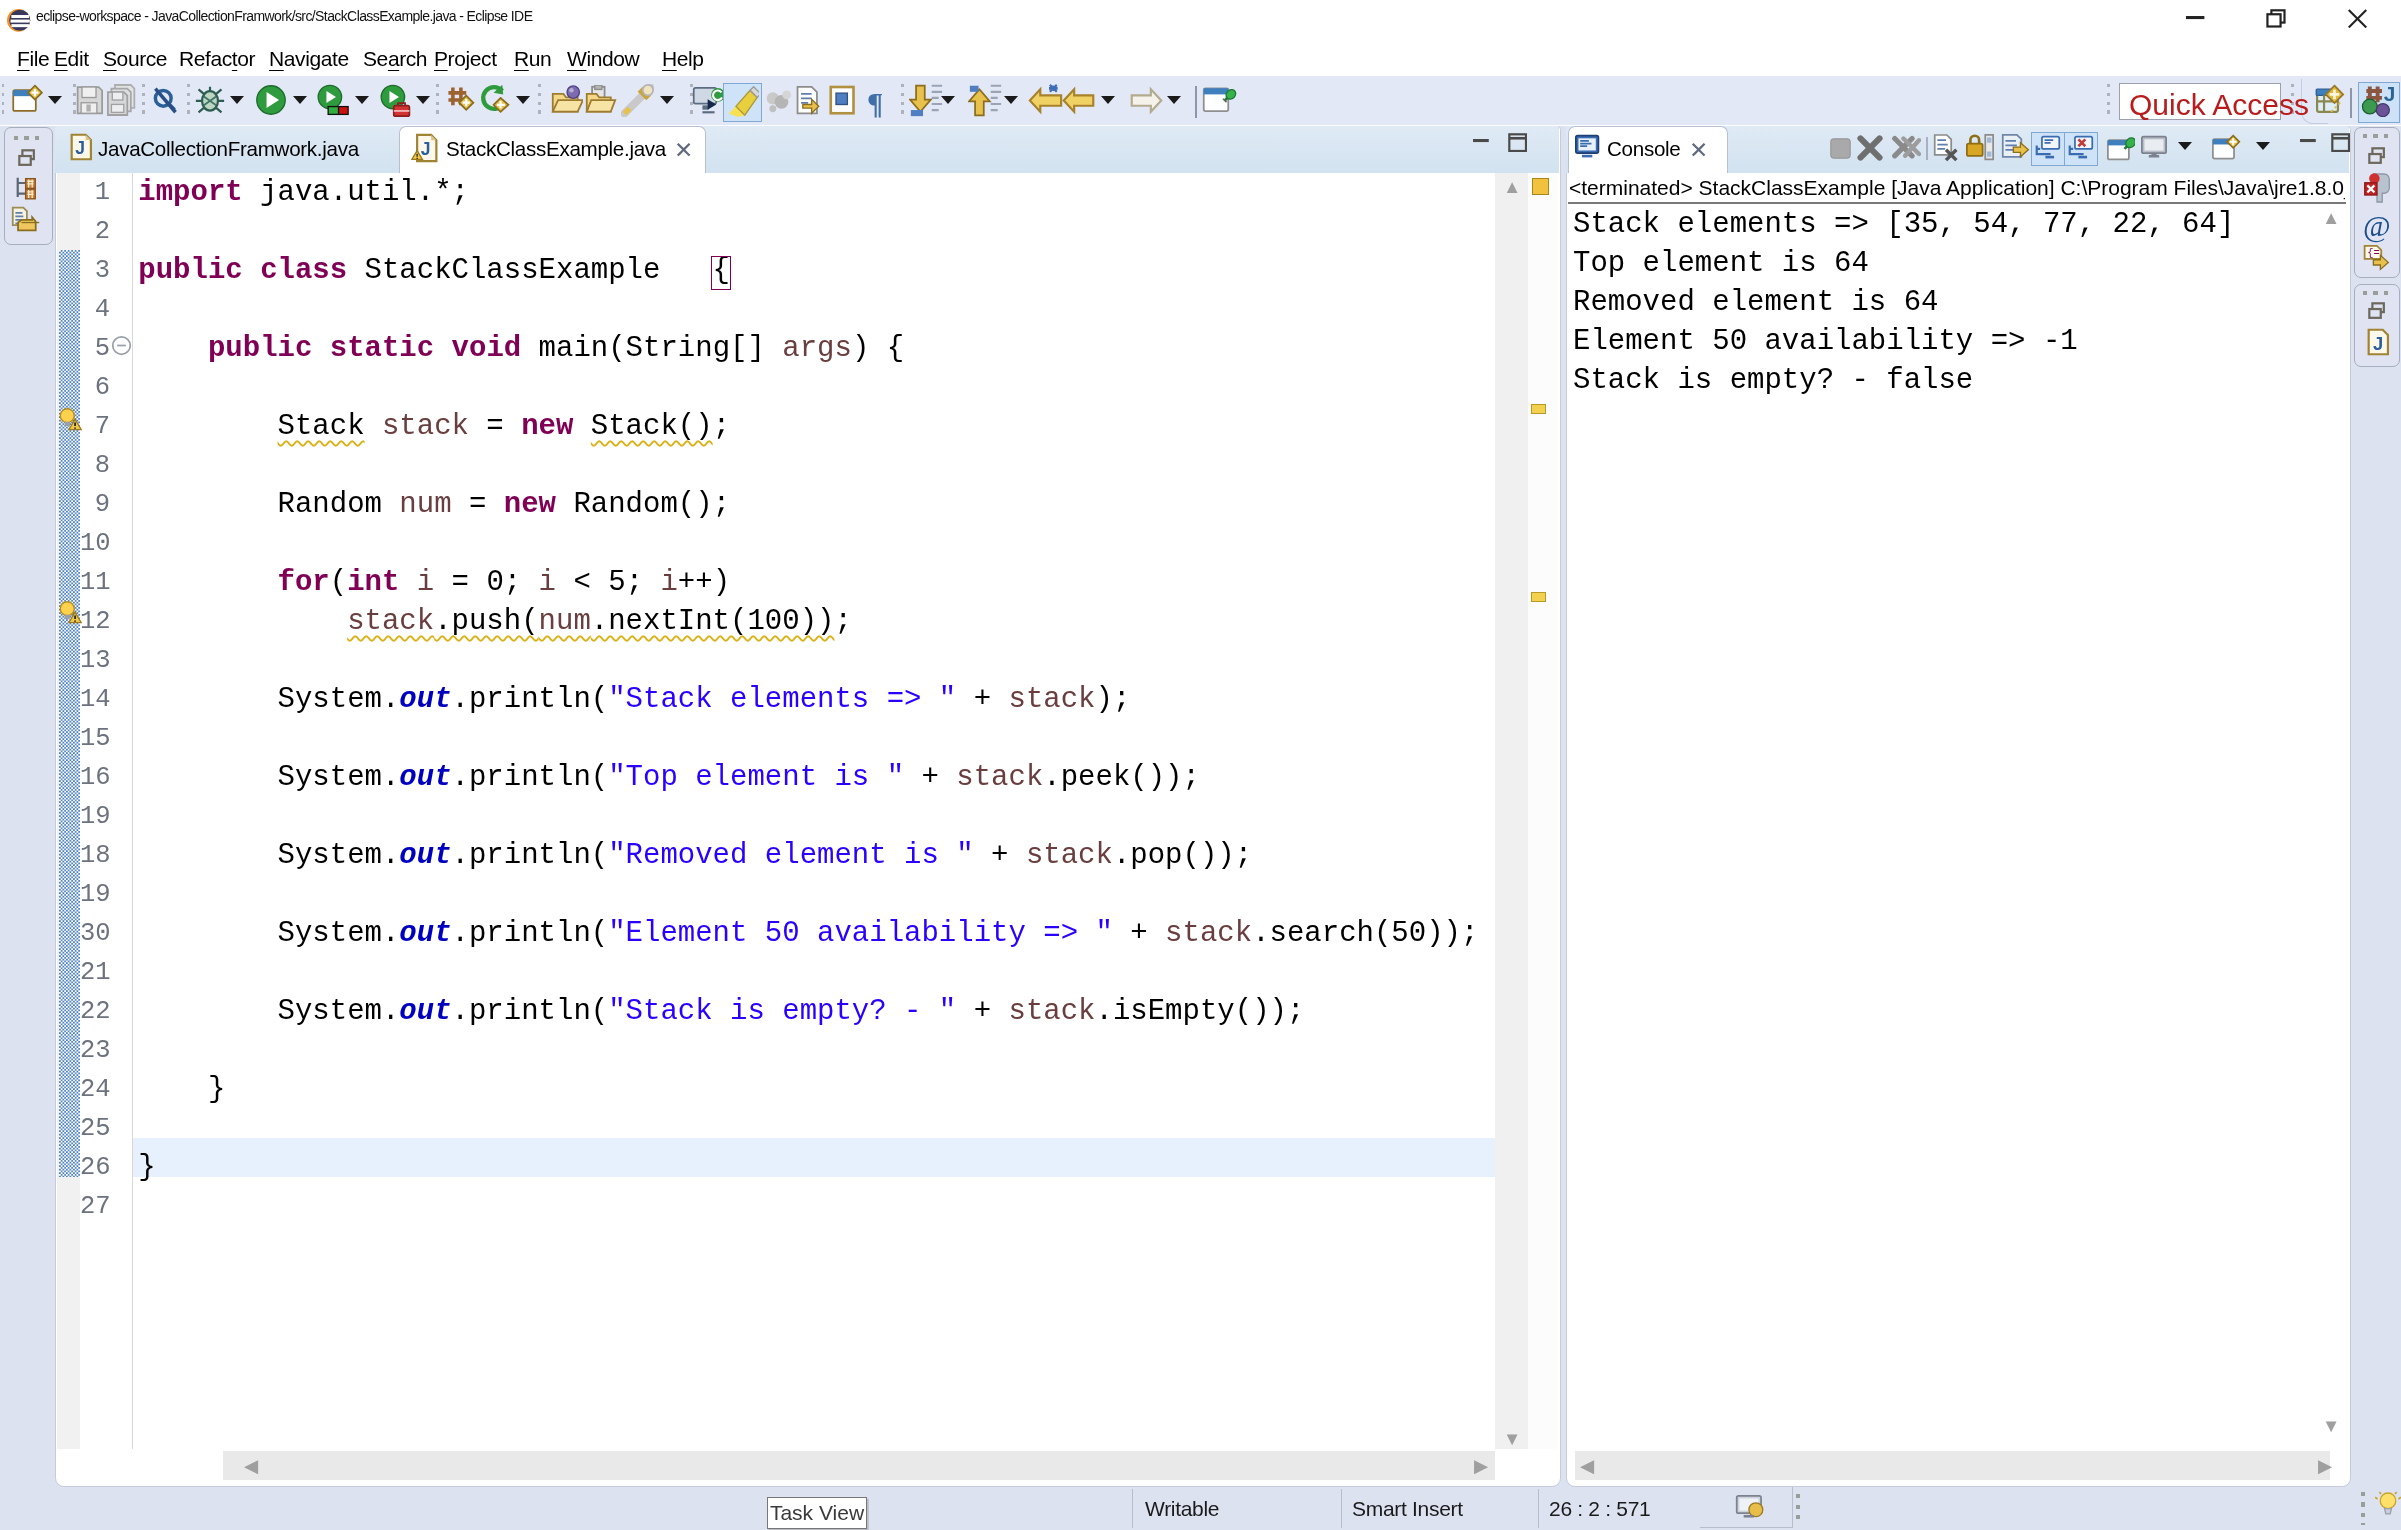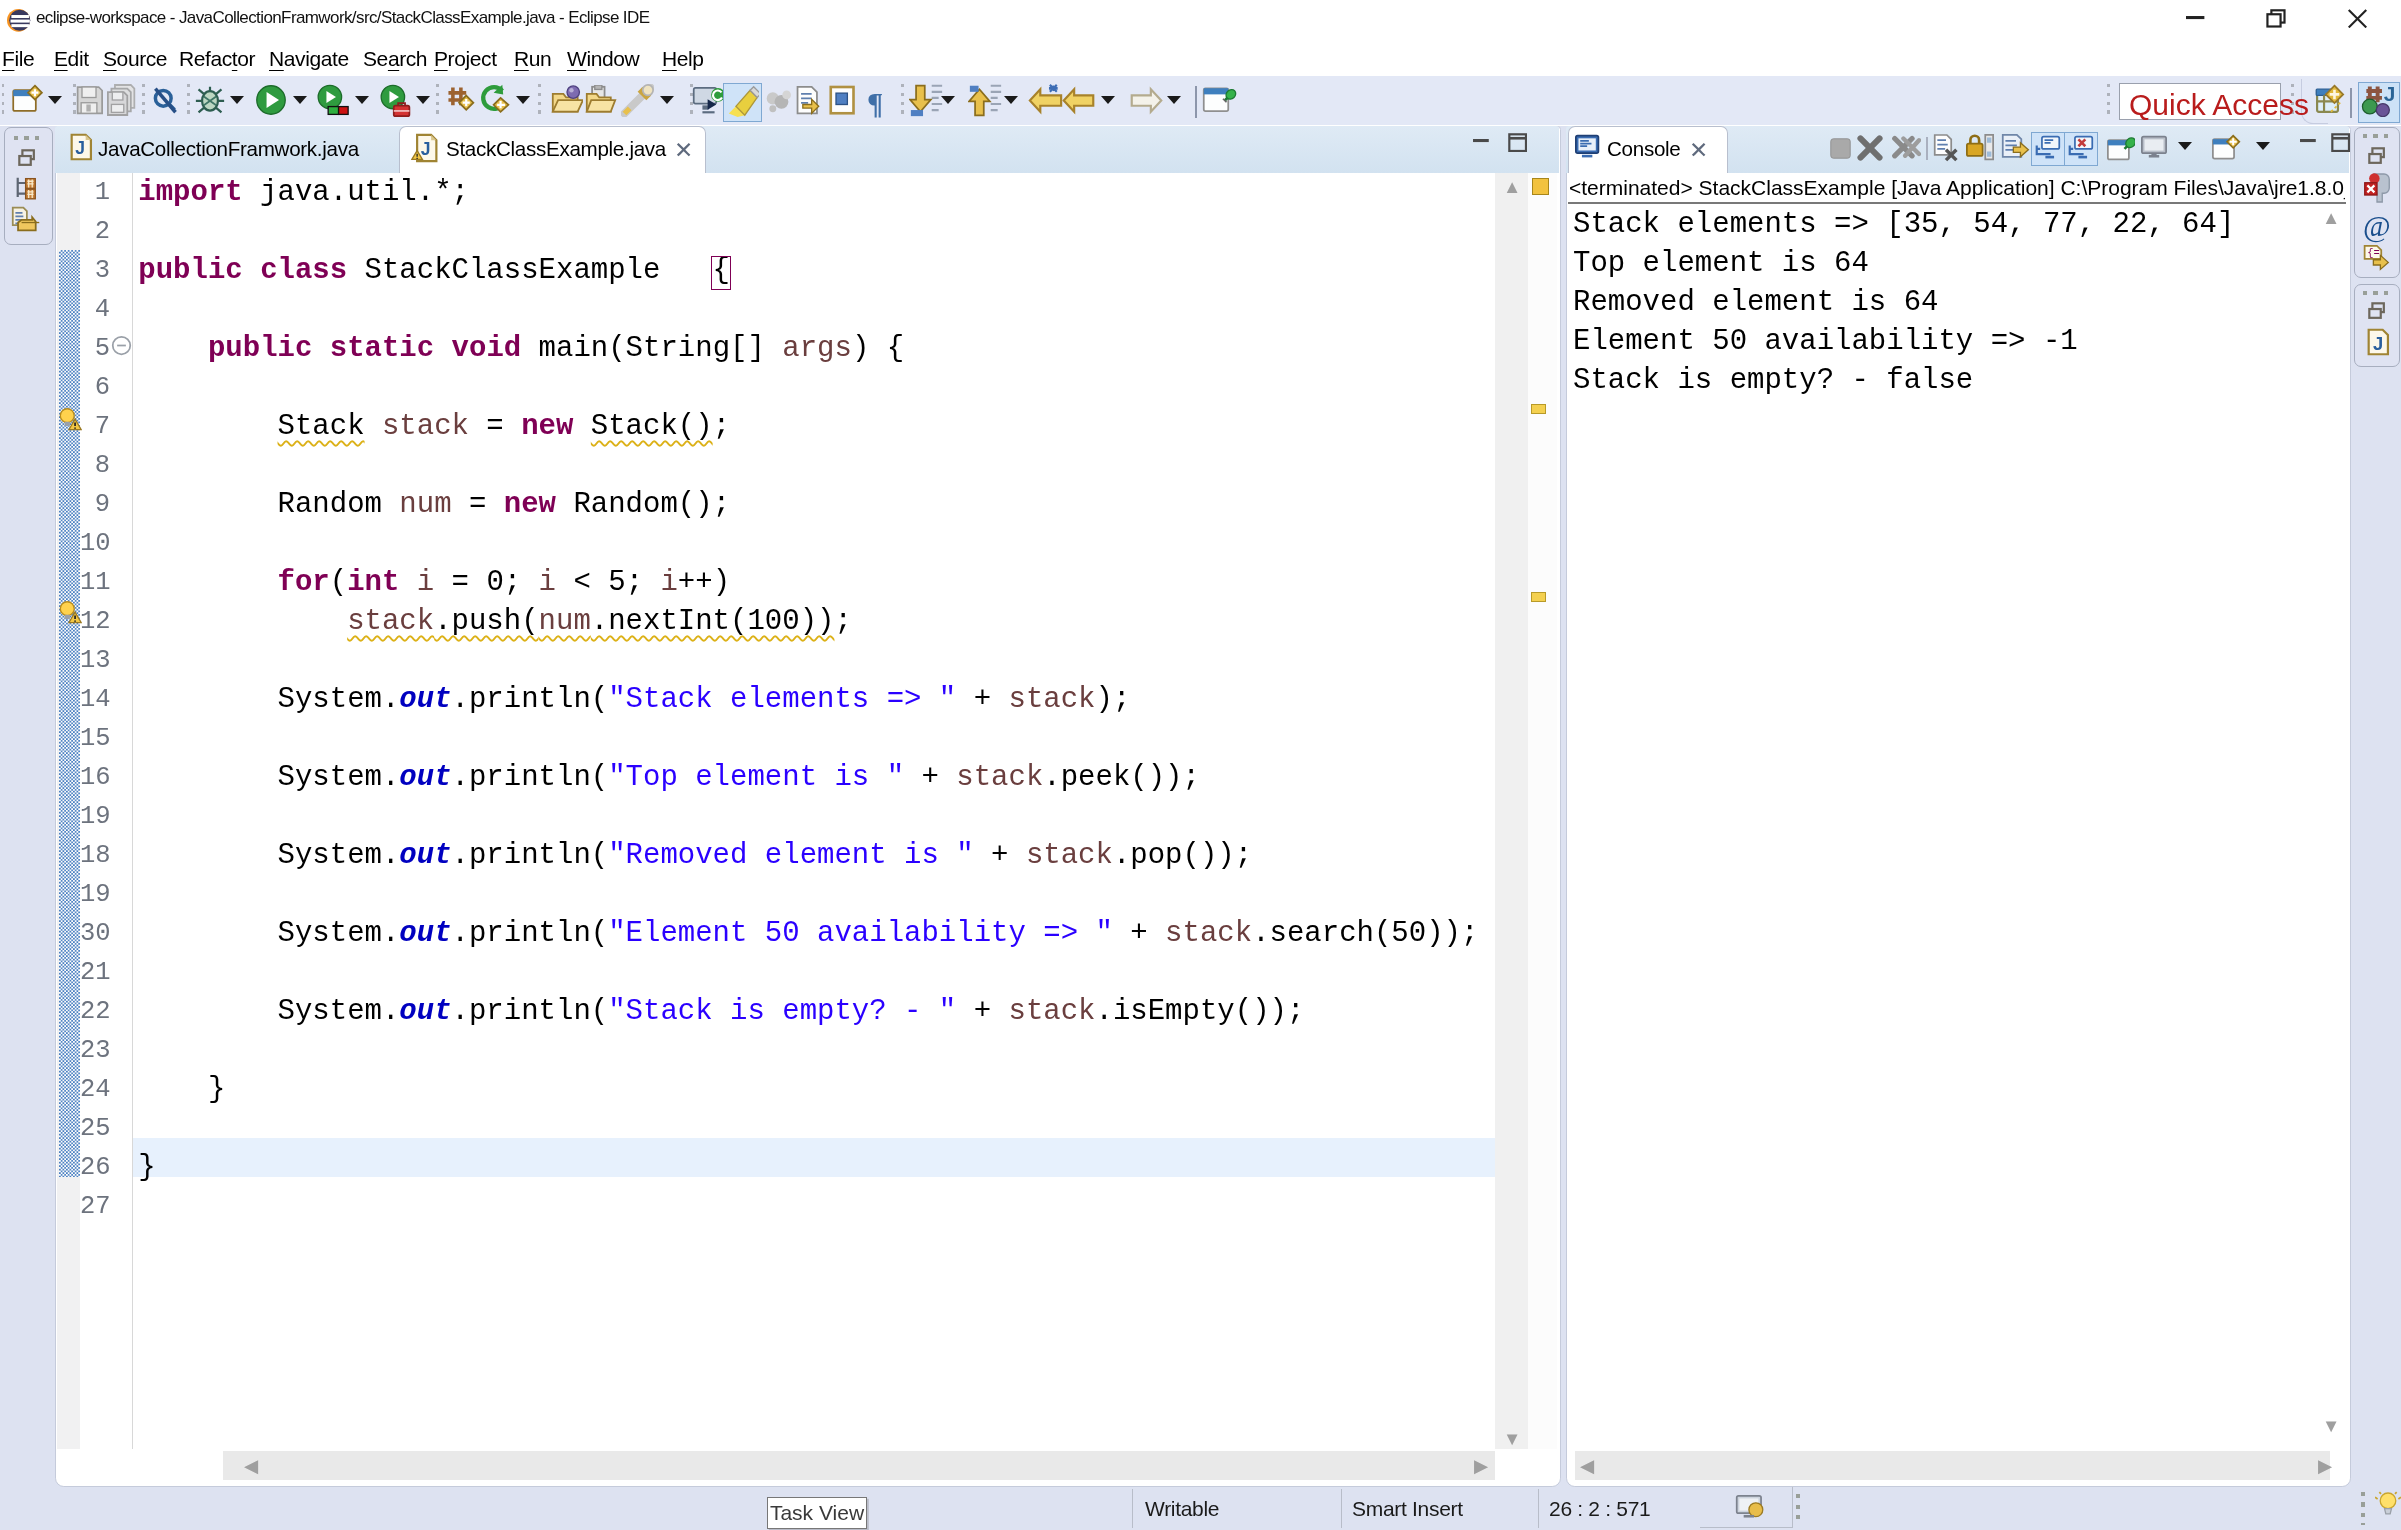--- a/index.html
+++ b/index.html
@@ -6,21 +6,21 @@
   body{width:2401px;height:1531px;position:relative;overflow:hidden;
        font-family:"Liberation Sans",sans-serif;background:#ffffff;}
   .abs{position:absolute;}
   
   #titlebar{left:0;top:0;width:2401px;height:40px;background:#fff;}
   #menubar{left:0;top:40px;width:2401px;height:36px;background:#fff;}
   #toolbar{left:0;top:76px;width:2401px;height:49px;background:#e3e8f6;}
   #workspace{left:0;top:126px;width:2401px;height:1359px;background:#dde2f1;}
   #statusbar{left:0;top:1484px;width:2401px;height:47px;background:#dde2f1;}
   
-  #title-text{left:36px;top:8px;font-size:17px;letter-spacing:-0.6px;color:#111;}
+  #title-text{left:36px;top:8px;font-size:14px;letter-spacing:-0.6px;color:#111;}
   
   .mi{top:47px;font-size:21px;letter-spacing:-0.4px;color:#000;}
   .mi u{text-decoration-thickness:1.3px;text-underline-offset:3.5px;}
   
   .tsep{top:84px;width:3.5px;height:33px;
     background:repeating-linear-gradient(to bottom,#aeb2bb 0 3.5px,transparent 3.5px 8.8px);width:2.6px;}
   .tsolid{top:86px;width:1.8px;height:32px;background:#8d96ab;}
   .ddm{top:96px;width:0;height:0;border-left:7px solid transparent;border-right:7px solid transparent;border-top:8.8px solid #1a1a1a;}
   .ico{position:absolute;}
   
@@ -89,21 +89,21 @@
     <rect x="0" y="0" width="21" height="3.5" fill="#222"></rect>
   </svg>
 <svg class="abs" style="left:2266px;top:8.8px" width="23" height="21" viewBox="0 0 26 24">
   <rect x="6" y="1.5" width="15" height="14" fill="none" stroke="#222" stroke-width="2.5"></rect>
   <rect x="1.5" y="6" width="15" height="14" fill="#fff" stroke="#222" stroke-width="2.5"></rect>
 </svg>
 <svg class="abs" style="left:2347px;top:8.8px" width="21" height="19.3" viewBox="0 0 24 22">
   <path d="M2 1 L22 21 M22 1 L2 21" stroke="#222" stroke-width="2.5"></path>
 </svg>
 
-<div class="abs mi" style="left:2px"><u>F</u>ile</div>
+<div class="abs mi" style="left:17px"><u>F</u>ile</div>
 <div class="abs mi" style="left:54px"><u>E</u>dit</div>
 <div class="abs mi" style="left:103px"><u>S</u>ource</div>
 <div class="abs mi" style="left:179px">Refac<u>t</u>or</div>
 <div class="abs mi" style="left:269px"><u>N</u>avigate</div>
 <div class="abs mi" style="left:363px">Se<u>a</u>rch</div>
 <div class="abs mi" style="left:434px"><u>P</u>roject</div>
 <div class="abs mi" style="left:514px"><u>R</u>un</div>
 <div class="abs mi" style="left:567px"><u>W</u>indow</div>
 <div class="abs mi" style="left:662px"><u>H</u>elp</div>
 

